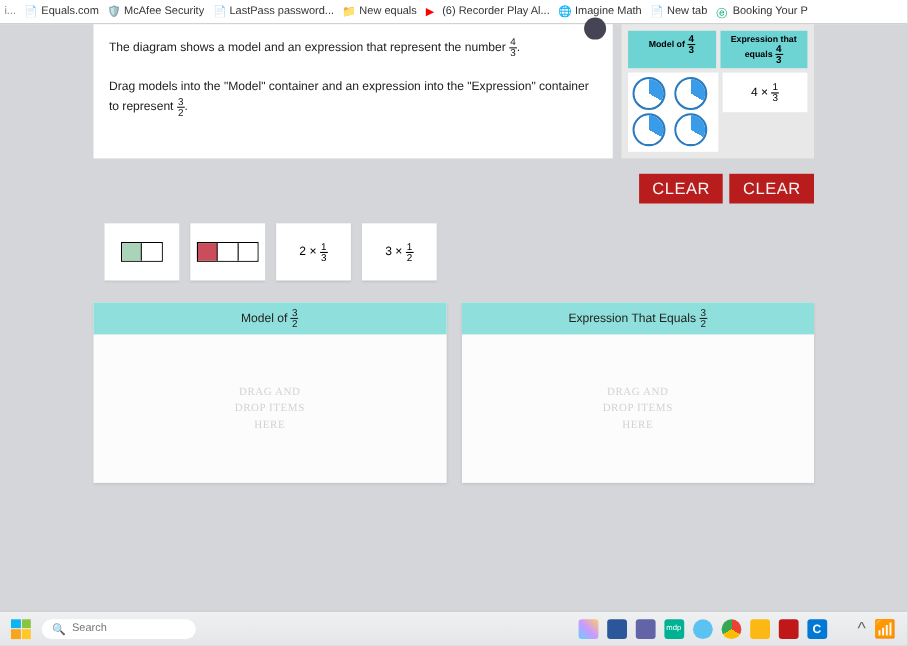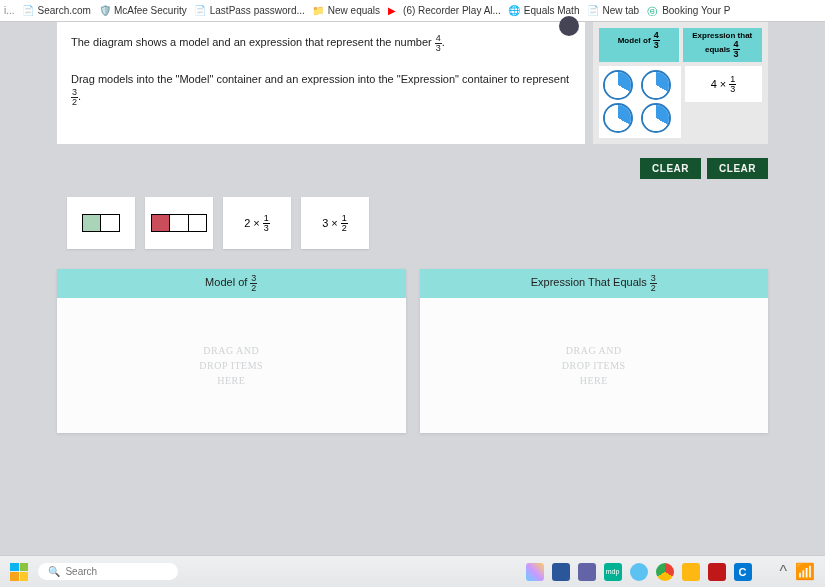--- a/index.html
+++ b/index.html
@@ -17,21 +17,21 @@
   display: flex;
   align-items: center;
   gap: 8px;
   padding: 0 4px;
   font-size: 10px;
   color: #333;
   border-bottom: 1px solid #ccc;
 }
 .bookmark { display: flex; align-items: center; gap: 3px; cursor: pointer; }
 .bm-icon { width: 12px; height: 12px; display: inline-block; }
-.content { padding: 0 57px; }
+.content { padding: 0 85px; }
 .top-row { display: flex; gap: 8px; margin-bottom: 14px; }
 .question-box {
   background: #fff;
   flex: 1;
   padding: 12px 14px;
   font-size: 11px;
   line-height: 1.6;
   color: #222;
   position: relative;
 }
@@ -101,26 +101,26 @@
     linear-gradient(0deg, transparent 49%, #2a7bbf 49% 51%, transparent 51%),
     linear-gradient(120deg, transparent 49%, #2a7bbf 49% 51%, transparent 51%),
     linear-gradient(240deg, transparent 49%, #2a7bbf 49% 51%, transparent 51%);
   background-size: 50% 50%, 50% 50%, 50% 50%;
   background-position: center;
   border-radius: 50%;
   opacity: 0;
 }
 .btn-row { display: flex; justify-content: flex-end; gap: 6px; margin-bottom: 18px; }
 .btn {
-  background: #14532d;
+  background: #b91c1c;
   color: #f5f5f5;
   border: none;
   padding: 5px 12px;
-  font-size: 10px;
-  font-weight: bold;
+  font-size: 15px;
+  font-weight: normal;
   letter-spacing: 0.5px;
   cursor: pointer;
 }
 .tiles-row { display: flex; gap: 10px; margin-bottom: 20px; padding-left: 10px; }
 .tile {
   background: #fff;
   width: 68px; height: 52px;
   display: flex;
   align-items: center;
   justify-content: center;
@@ -184,41 +184,41 @@
 .win-logo { width: 18px; height: 18px; display: grid; grid-template: 1fr 1fr / 1fr 1fr; gap: 1px; }
 .win-logo span:nth-child(1){background:#0cb5f2}.win-logo span:nth-child(2){background:#8bc53f}.win-logo span:nth-child(3){background:#f8a51b}.win-logo span:nth-child(4){background:#ffc828}
 </style>
 </head>
 <body>
 
 <div class="bookmarks">
   <span style="color:#888">i...</span>
   <div class="bookmark">
       <span class="bm-icon">📄</span>
-      <span>Search.com</span>
+      <span>Equals.com</span>
     </div>
   <div class="bookmark">
       <span class="bm-icon">🛡️</span>
       <span>McAfee Security</span>
     </div>
   <div class="bookmark">
       <span class="bm-icon">📄</span>
       <span>LastPass password...</span>
     </div>
   <div class="bookmark">
       <span class="bm-icon">📁</span>
       <span>New equals</span>
     </div>
   <div class="bookmark">
       <span class="bm-icon" style="color:#f00">▶</span>
       <span>(6) Recorder Play Al...</span>
     </div>
   <div class="bookmark">
       <span class="bm-icon">🌐</span>
-      <span>Equals Math</span>
+      <span>Imagine Math</span>
     </div>
   <div class="bookmark">
       <span class="bm-icon">📄</span>
       <span>New tab</span>
     </div>
   <div class="bookmark">
       <span class="bm-icon" style="color:#0a7">ⓔ</span>
       <span>Booking Your P</span>
     </div>
 </div>

